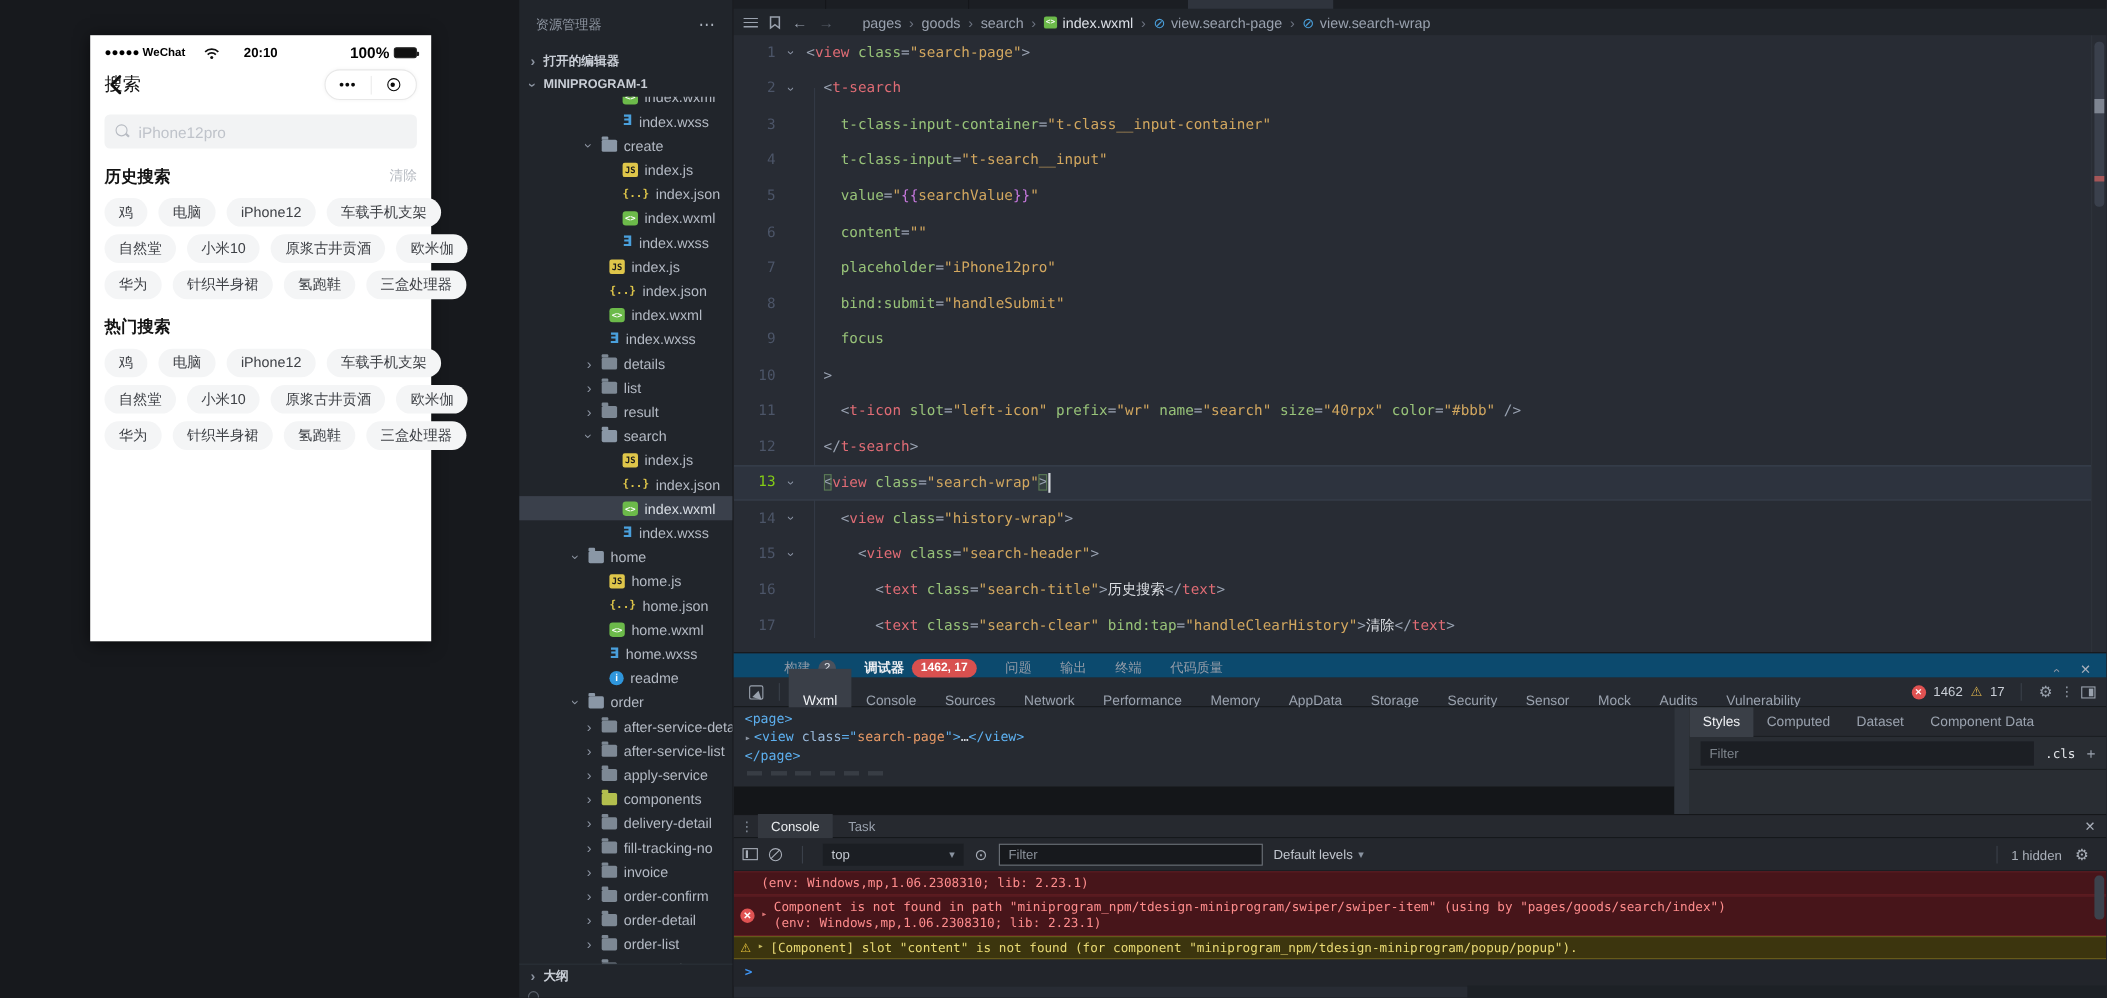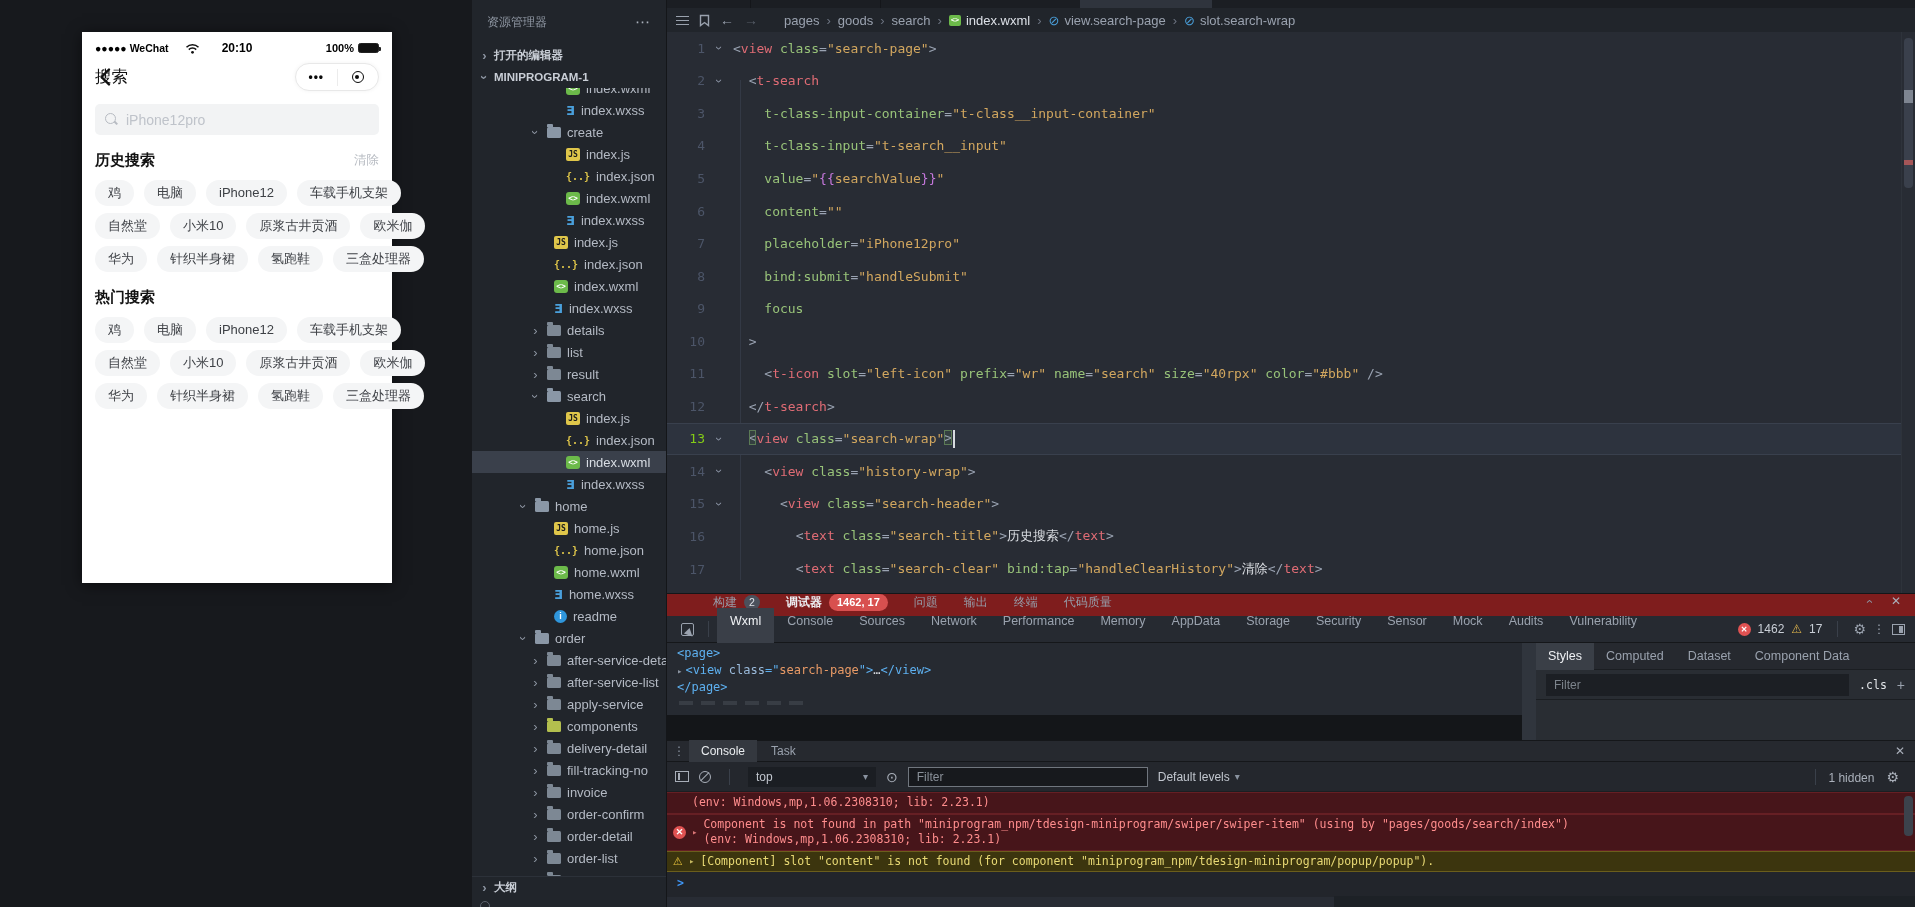--- a/index.html
+++ b/index.html
@@ -7,21 +7,21 @@
        font-family:"Liberation Sans",sans-serif;-webkit-font-smoothing:antialiased}
   *{box-sizing:border-box}
 
   
   .sim-area{position:absolute;left:0;top:0;width:472px;height:907px;background:#17191d}
   .phone{position:absolute;left:82px;top:32px;width:310px;height:551px;background:#fff;
          box-shadow:0 2px 14px rgba(0,0,0,.55);padding:0 13px}
   .p-status{height:24px;display:flex;align-items:center;padding-top:8px;color:#000}
   .p-status .left{width:40%;display:flex;align-items:center;gap:16px;font-size:10.5px;font-weight:700}
   .p-status .mid{width:20%;text-align:center;font-size:12px;font-weight:700}
-  .p-status .right{width:40%;display:flex;align-items:center;justify-content:flex-end;gap:4px;font-size:11px;font-weight:700}
+  .p-status .right{width:40%;display:flex;align-items:center;justify-content:flex-end;gap:4px;font-size:14px;font-weight:700}
   .bat{width:21px;height:10px;border:1px solid #222;border-radius:2.5px;background:#111;position:relative}
   .bat::after{content:"";position:absolute;right:-3px;top:2.5px;width:2px;height:4px;background:#222;border-radius:0 1px 1px 0}
   .p-nav{height:38px;display:flex;align-items:center;position:relative;margin-top:2px}
   .back{width:22px;height:22px;cursor:pointer}
   .p-title{position:absolute;left:0;right:0;font-size:16.5px;color:#111}
   .capsule{position:absolute;right:0;top:5px;width:84px;height:28px;border:1px solid #e8e8e8;border-radius:15px;
            display:flex;align-items:center;background:#fff;box-shadow:0 0 4px rgba(0,0,0,.05)}
   .cap-dots{flex:1;text-align:center;font-size:12px;letter-spacing:1px;color:#0a0a0a;font-weight:700;line-height:26px}
   .cap-div{width:1px;height:17px;background:#ececec}
   .cap-ring{flex:1;display:flex;justify-content:center;align-items:center}
@@ -93,32 +93,32 @@
   .tk-v{color:#d2a75f}.tk-b{color:#c678dd}.tk-x{color:#dcdfe4}
   .tk-pb{color:#9aa3b2;outline:1px solid #5b7a55;outline-offset:-1px;background:rgba(96,139,78,.14)}
   .cursor{display:inline-block;width:2px;height:18px;background:#d8dbe0;vertical-align:middle;margin-left:1px}
   .ruler{position:absolute;right:0;top:0;width:14px;height:563px;background:#282c34;border-left:1px solid #2e333b}
   .rthumb{position:absolute;right:2px;top:6px;width:9px;height:150px;background:#3a404c;border-radius:4px;cursor:pointer}
   .rm1{position:absolute;right:2px;top:58px;width:9px;height:13px;background:#8b929e;opacity:.85}
   .rm2{position:absolute;right:2px;top:128px;width:9px;height:5px;background:#c05b5b;opacity:.8}
 
   
   .debugger{position:absolute;left:0;top:593px;width:1248px;height:303px;background:#22262c;border-top:1px solid #141619}
-  .dbg-title{height:22px;background:#7f1d1d;display:flex;align-items:flex-start;padding-left:46px;gap:42px;font-size:12px;color:#959ca8}
+  .dbg-title{height:22px;background:#0c4a6e;display:flex;align-items:flex-end;padding-left:46px;gap:42px;font-size:12px;color:#959ca8}
   .ptab{display:flex;gap:7px;align-items:center;cursor:pointer}
   .ptab.active .pl{color:#eceef2;font-weight:700}
   .badge-gray{background:#4b515c;color:#dfe3e9;border-radius:8px;min-width:16px;height:15px;font-size:10.5px;line-height:15px;text-align:center;padding:0 4px}
   .badge-red{background:#d8504f;color:#fff;border-radius:9px;height:17px;line-height:17px;padding:0 8px;font-size:11px;font-weight:700}
   .dbg-title .ticons{margin-left:auto;display:flex;gap:16px;padding-right:14px;color:#aab0bb;align-items:center}
   .tic{cursor:pointer;font-size:12px}
   .dbg-tabs{height:27px;background:#262a31;display:flex;align-items:center;padding-left:8px;font-size:12.5px;color:#9aa2ae;border-bottom:1px solid #15171a}
   .insp{width:13px;height:13px;border:1.3px solid #9aa2ae;border-radius:2px;position:relative;margin:0 6px;cursor:pointer}
   .insp::after{content:"";position:absolute;right:-4px;bottom:-4px;border:4px solid transparent;border-left:8px solid #9aa2ae;transform:rotate(45deg)}
   .vdiv{width:1px;height:16px;background:#3a404a;margin:0 8px}
-  .dtab{padding:0 13px;height:42px;line-height:27px;cursor:pointer;white-space:nowrap}
+  .dtab{padding:16px 13px;height:42px;line-height:27px;cursor:pointer;white-space:nowrap}
   .dtab.active{background:#3a3f48;color:#f0f2f5}
   .dbg-tabs .rcounts{margin-left:auto;display:flex;align-items:center;gap:7px;padding-right:10px;color:#c9ced6;font-size:12px}
   .err-dot{width:13px;height:13px;background:#e05252;border-radius:50%;color:#fff;font:700 8px/13px "Liberation Sans",sans-serif;text-align:center}
   .warn-tri{color:#e5b94d;font-size:12px}
   .dock{width:13px;height:11px;border:1.3px solid #9aa2ae;position:relative;cursor:pointer}
   .dock::after{content:"";position:absolute;right:1px;top:1px;bottom:1px;width:4px;background:#9aa2ae}
   .dbg-body{position:relative;height:97px;display:flex}
   .wxml-pane{width:855px;position:relative;background:#262a31;overflow:hidden;padding-top:3px}
   .wrow{height:17px;line-height:17px;font:12px "DejaVu Sans Mono",monospace;padding-left:10px;white-space:pre;cursor:pointer}
   .wexp{color:#8a93a0;font-size:9px;margin-right:3px}
@@ -497,21 +497,21 @@
           <span>index.wxml</span>
         </span>
         <span class="bc-sep">›</span>
         <span class="bc-item">
           <span class="bci-symbol">⊘</span>
           <span>view.search-page</span>
         </span>
         <span class="bc-sep">›</span>
         <span class="bc-item">
           <span class="bci-symbol">⊘</span>
-          <span>slot.search-wrap</span>
+          <span>view.search-wrap</span>
         </span>
       </span>
   </div>
   <div class="editor">
     <div class="guide"></div>
     <div>
         <div class="cl">
           <span class="ln">1</span>
           <span class="fold"><span>›</span></span>
           <span class="ctxt"><span class="tk-p">&lt;</span><span class="tk-t">view</span><span class="tk-w"> </span><span class="tk-a">class</span><span class="tk-p">=</span><span class="tk-v">"search-page"</span><span class="tk-p">&gt;</span></span>

